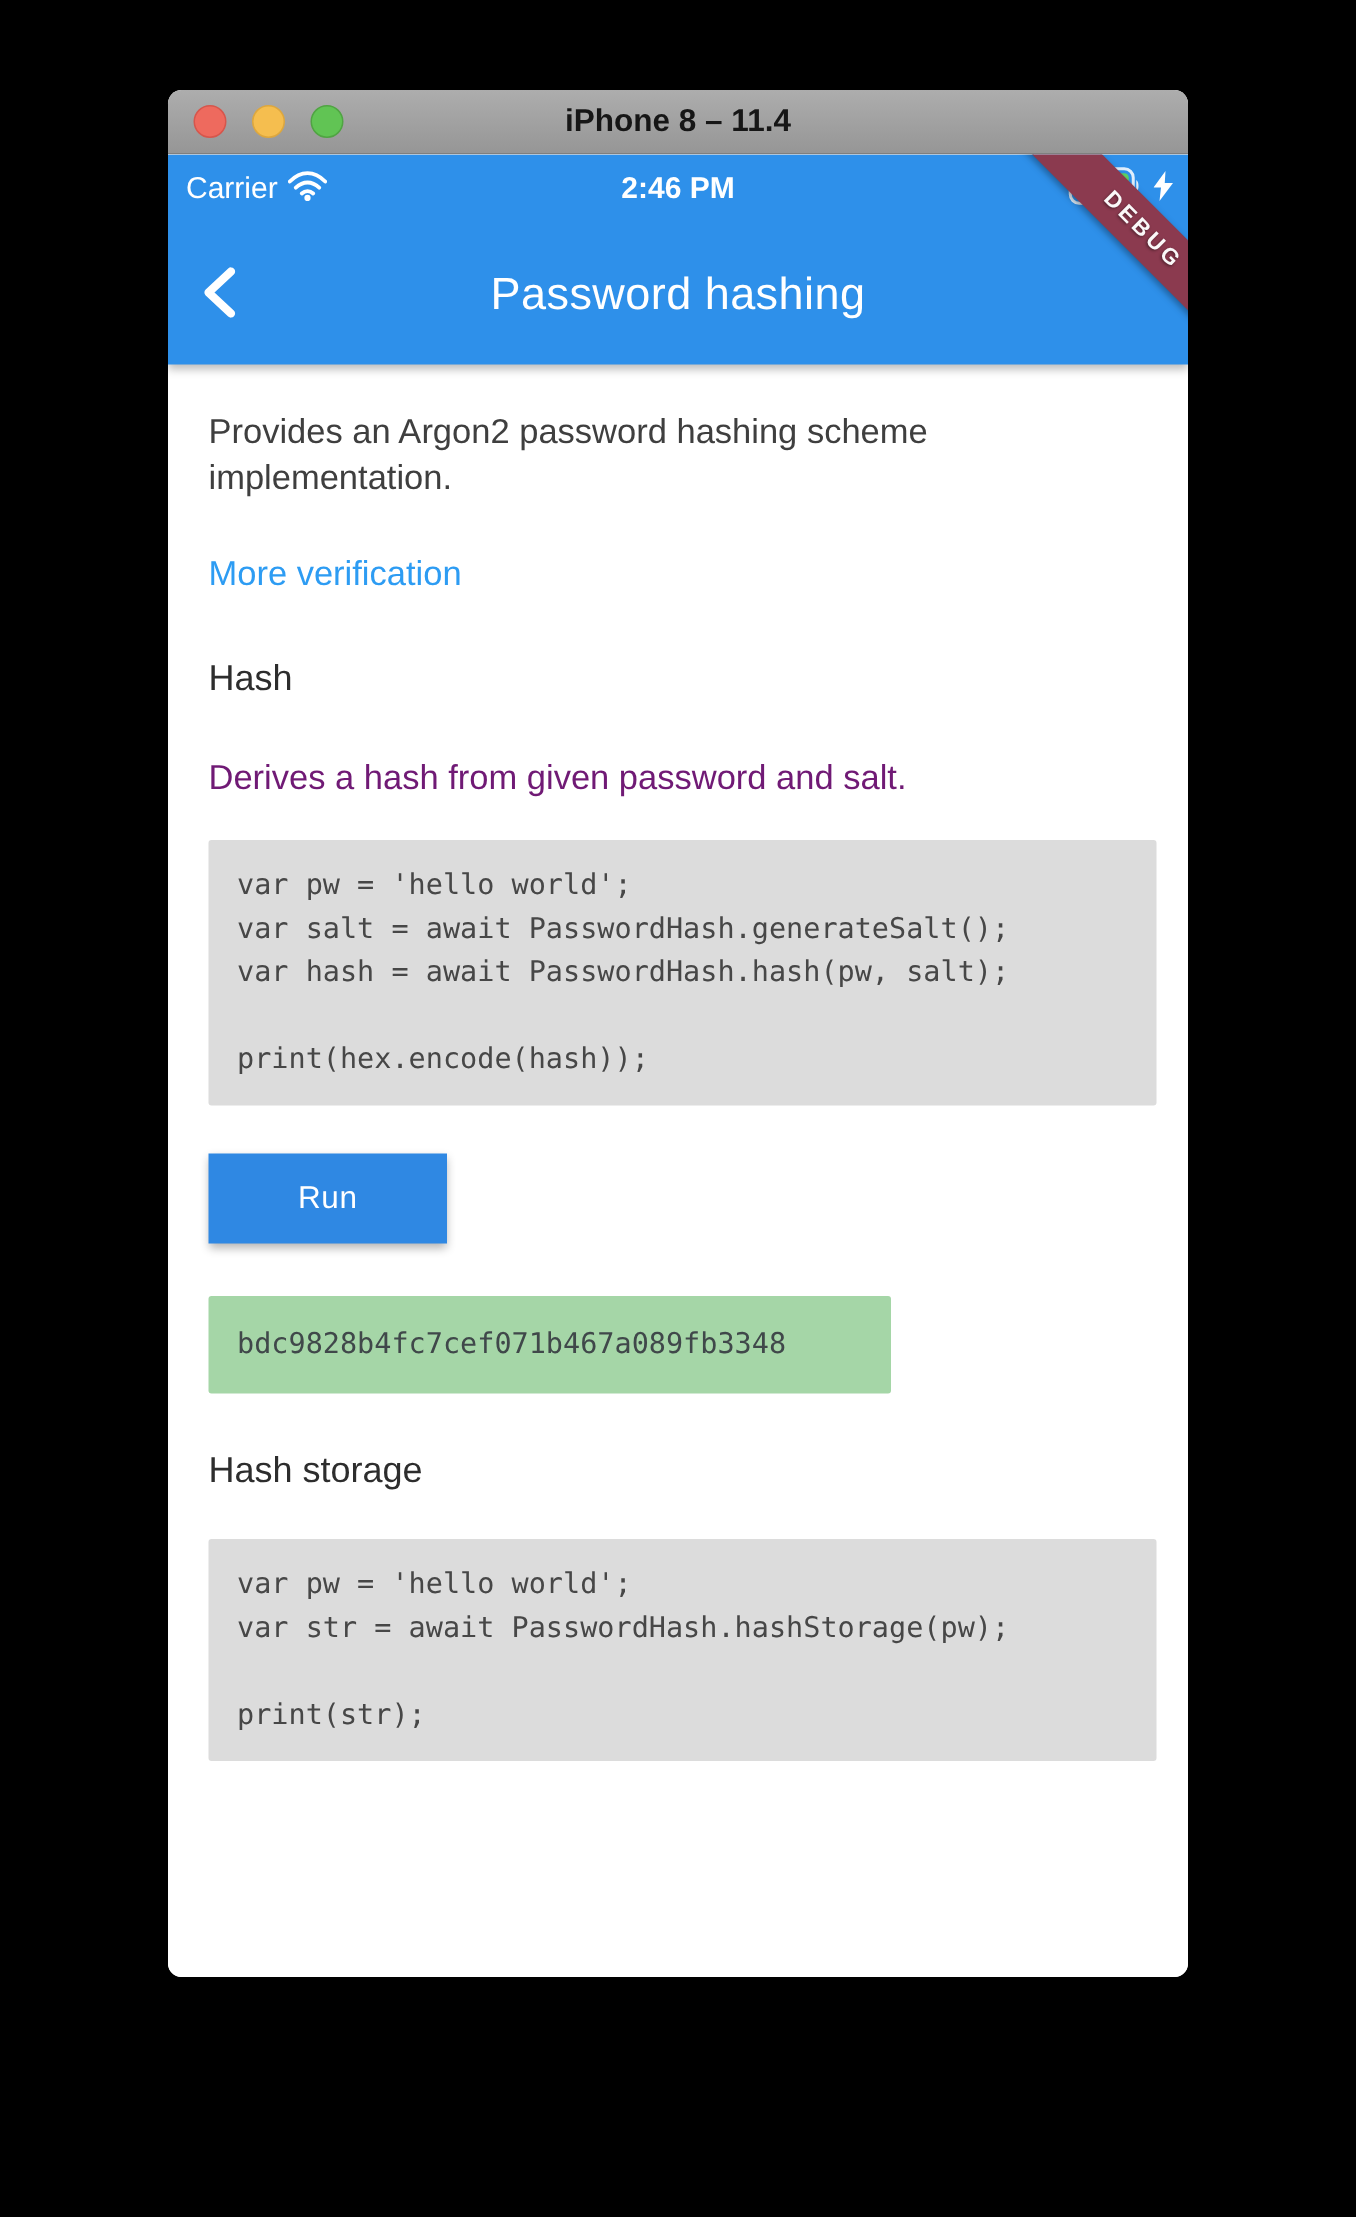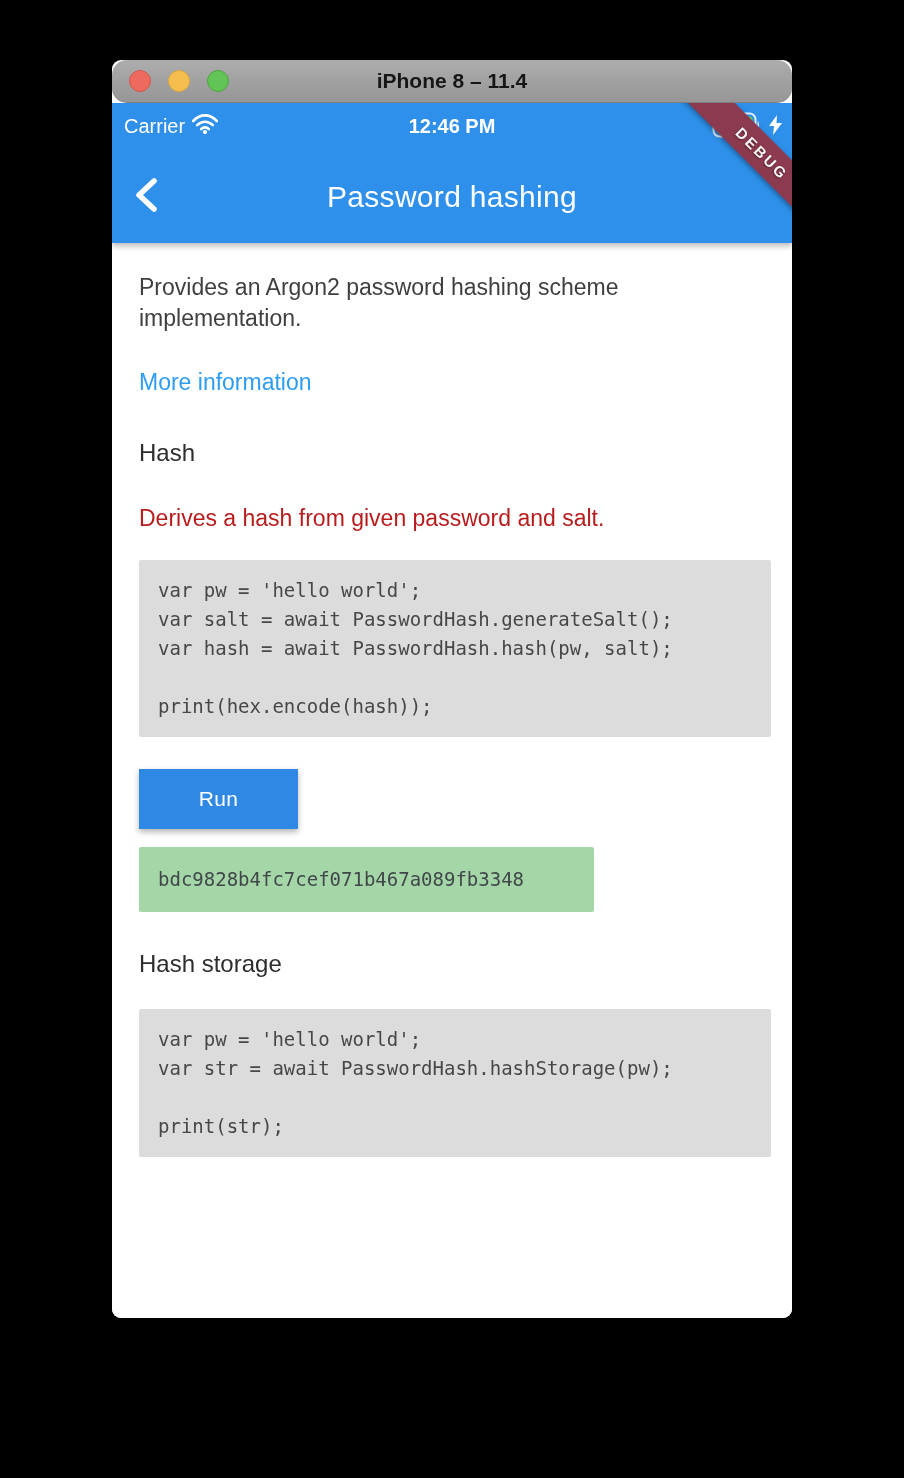--- a/index.html
+++ b/index.html
@@ -12,21 +12,20 @@
     position: absolute; left: 112px; top: 60px; width: 680px; height: 1258px;
     border-radius: 9px; overflow: hidden; background: #fff;
     display: flex; flex-direction: column;
   }
 
   
   .titlebar {
     position: relative; height: 43px; flex: 0 0 43px;
     background: linear-gradient(#adadad, #969696);
     border-bottom: 1px solid #7f7f7f;
-    border-radius: 15px;
   }
   .traffic-lights { position: absolute; left: 17px; top: 0; height: 100%; display: flex; align-items: center; gap: 17px; }
   .tl { width: 22px; height: 22px; border-radius: 50%; display: inline-block; }
   .tl.red    { background: #ee6a5e; border: 1px solid #d6564c; }
   .tl.yellow { background: #f5be4f; border: 1px solid #dda73e; }
   .tl.green  { background: #61c454; border: 1px solid #50a443; }
   .window-title {
     position: absolute; left: 0; right: 0; top: 0; height: 100%;
     display: flex; align-items: center; justify-content: center;
     font-size: 21px; font-weight: 600; color: #161616;
@@ -70,40 +69,40 @@
   }
 
   
   .content { position: relative; z-index: 1; padding: 29px 21px 0 27px; color: #414141; }
 
   .intro { font-size: 23px; line-height: 31px; color: #3f3f3f; }
   .more-info { display: block; margin-top: 33px; font-size: 23px; line-height: 31px; color: #2d9cf3; text-decoration: none; cursor: pointer; }
 
   .section-heading { margin-top: 36px; font-size: 24px; line-height: 38px; font-weight: 500; color: #2d2d2d; }
   .section-heading.second { margin-top: 33px; }
-  .section-desc { margin-top: 31px; font-size: 23px; line-height: 31px; color: #b91c1c; }
+  .section-desc { margin-top: 31px; font-size: 23px; line-height: 31px; color: #701a75; }
 
   .code-block {
     margin-top: 26px; background: #dcdcdc; border-radius: 2px;
     padding: 16px 19px; font-family: "DejaVu Sans Mono", "Liberation Mono", monospace;
     font-size: 19px; line-height: 29px; color: #474747; white-space: pre; overflow: hidden;
   }
 
   .run-button {
     margin-top: 32px; width: 159px; height: 60px; border: none; cursor: pointer;
     background: #2f88e3; color: #fff; font-family: "Liberation Sans", sans-serif;
     font-size: 21px; font-weight: 500; letter-spacing: 0.4px;
     border-radius: 0; box-shadow: 0 3px 6px rgba(0,0,0,0.3);
     display: block;
   }
 
   .result-label { margin-top: 34px; font-size: 21px; line-height: 24px; font-weight: 700; color: #1f1f1f; }
 
   .result-box {
-    margin-top: 18px; width: 455px; background: #a5d6a7; border-radius: 2px;
+    margin-top: 35px; width: 455px; background: #a5d6a7; border-radius: 2px;
     padding: 20px 19px; font-family: "DejaVu Sans Mono", "Liberation Mono", monospace;
     font-size: 19px; line-height: 25px; color: #40484a; white-space: pre; overflow: hidden;
   }
 </style>
 </head>
 <body>
 
 <div class="stage">
   <div class="window">
 
@@ -125,21 +124,21 @@
             <span>Carrier</span>
             <span>
               <svg width="26" height="20" viewBox="0 0 26 20">
                 <path d="M1.2 7 C5 3.1 8.8 1.4 13 1.4 C17.2 1.4 21 3.1 24.8 7" fill="none" stroke="#fff" stroke-width="2.6" stroke-linecap="round"></path>
                 <path d="M5.2 11.1 C7.7 8.8 10.1 7.7 13 7.7 C15.9 7.7 18.3 8.8 20.8 11.1" fill="none" stroke="#fff" stroke-width="2.6" stroke-linecap="round"></path>
                 <path d="M9.2 15 C10.4 13.9 11.6 13.4 13 13.4 C14.4 13.4 15.6 13.9 16.8 15" fill="none" stroke="#fff" stroke-width="2.6" stroke-linecap="round"></path>
                 <circle cx="13" cy="18" r="2.1" fill="#fff"></circle>
               </svg>
             </span>
           </div>
-          <div class="sb-time">12:46 PM</div>
+          <div class="sb-time">2:46 PM</div>
           <div class="sb-right">
             <span>
               <svg width="50" height="26" viewBox="0 0 50 26">
                 <rect x="1.5" y="1.5" width="42" height="23" rx="6" fill="none" stroke="rgba(255,255,255,0.85)" stroke-width="2"></rect>
                 <rect x="4.5" y="4.5" width="36" height="17" rx="3" fill="#5fd364"></rect>
                 <path d="M45.5 9 C47.5 10 47.5 16 45.5 17 Z" fill="rgba(255,255,255,0.85)"></path>
               </svg>
             </span>
             <span>
               <svg width="13" height="20" viewBox="0 0 13 20">
@@ -158,21 +157,21 @@
             </span>
           </button>
           <div class="appbar-title">Password hashing</div>
         </div>
       </div>
 
       <div class="debug-banner">DEBUG</div>
 
       <div class="content">
         <p class="intro">Provides an Argon2 password hashing scheme implementation.</p>
-        <a class="more-info">More information</a>
+        <a class="more-info">More verification</a>
 
         <h2 class="section-heading">Hash</h2>
         <p class="section-desc">Derives a hash from given password and salt.</p>
         <pre class="code-block">var pw = 'hello world';
 var salt = await PasswordHash.generateSalt();
 var hash = await PasswordHash.hash(pw, salt);
 
 print(hex.encode(hash));</pre>
         <button class="run-button">Run</button>
         <pre class="result-box">bdc9828b4fc7cef071b467a089fb3348</pre>

